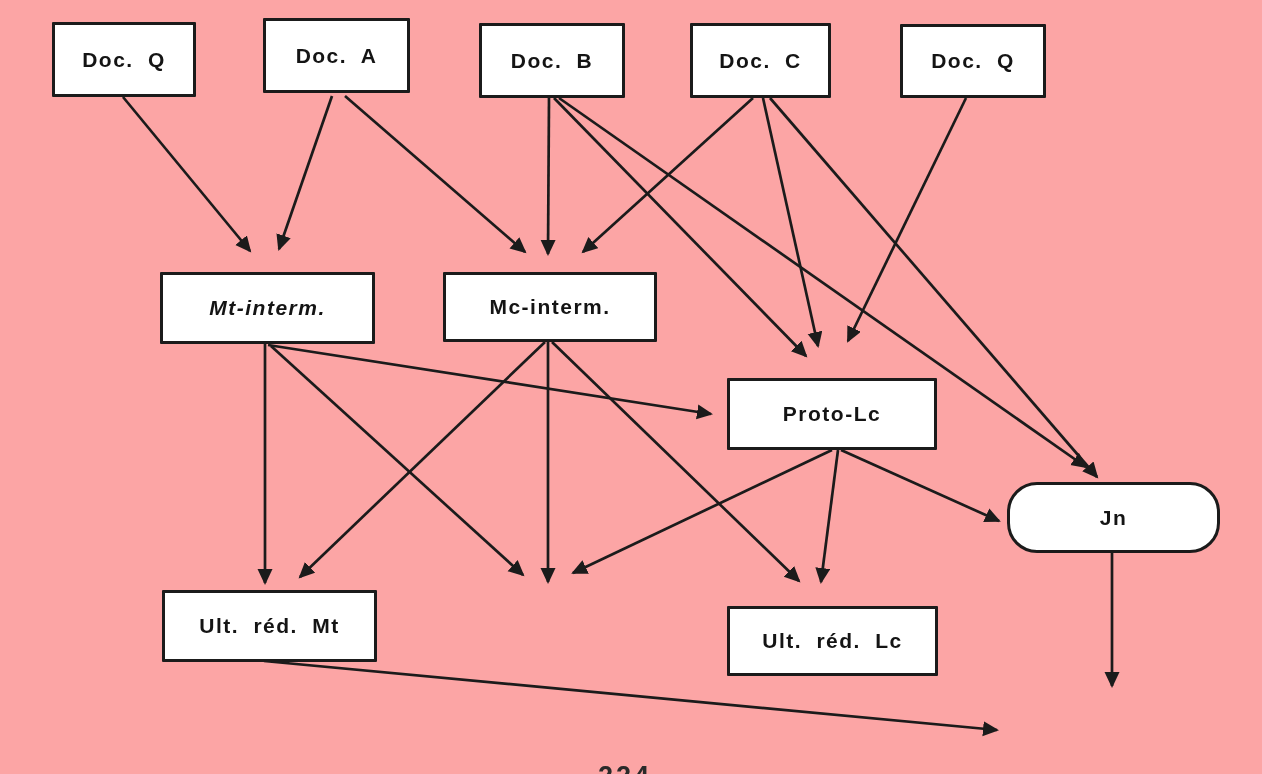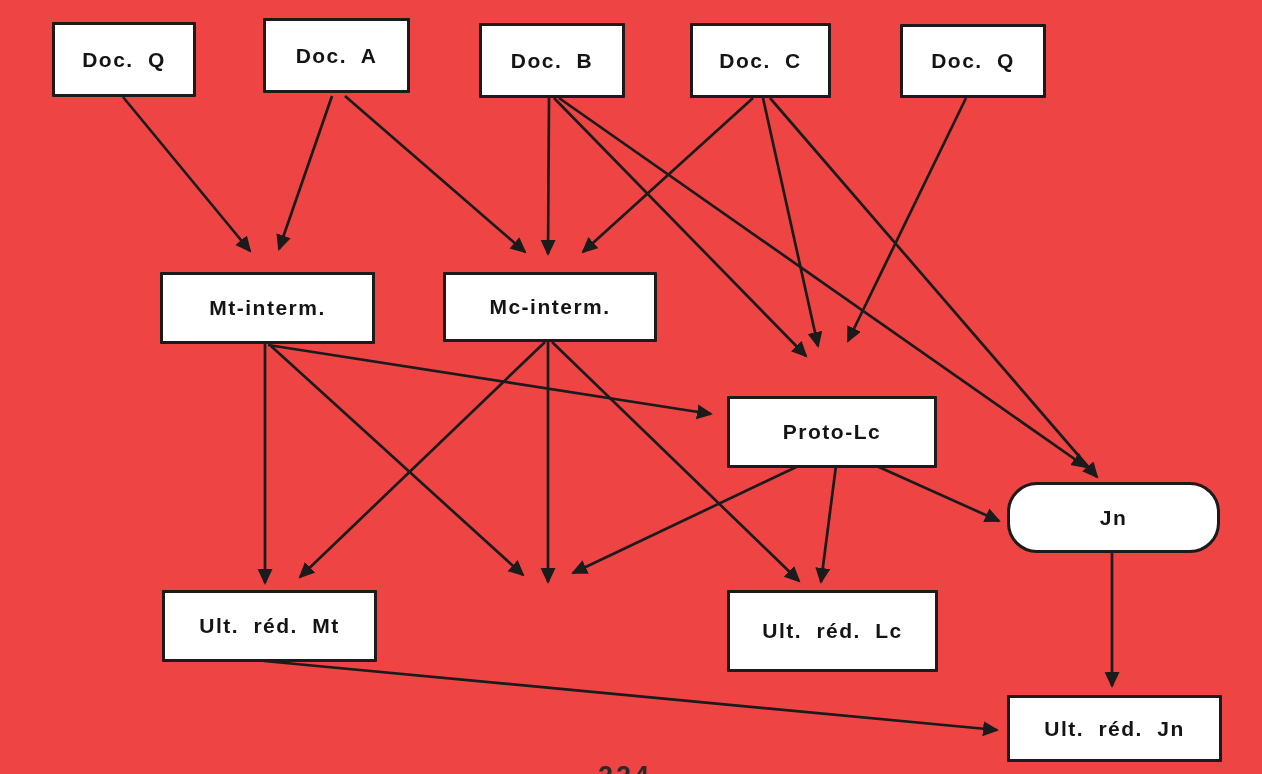--- a/index.html
+++ b/index.html
@@ -1,20 +1,20 @@
 <!DOCTYPE html>
 <html><head>
 <meta charset="utf-8">
 <style>
   :root { --ink: #1b1b1b; }
   html, body { margin: 0; padding: 0; background: #ffffff; }
   body { width: 1262px; height: 774px; overflow: hidden; position: relative; }
   .page {
     position: relative; width: 1262px; height: 774px;
-    background: #ef4444;
+    background: #fca5a5;
     font-family: "Liberation Sans", sans-serif;
     filter: blur(0.25px);
   }
   #edges { position: absolute; left: 0; top: 0; }
   #edges line { stroke: var(--ink); stroke-width: 2.7; }
   #nodes { position: absolute; left: 0; top: 0; width: 100%; height: 100%; }
   .node {
     position: absolute; box-sizing: border-box;
     border: 3px solid var(--ink); background: #ffffff; border-radius: 1px;
     display: flex; align-items: center; justify-content: center;
@@ -67,36 +67,33 @@
       </div>
       <div class="node" style="left: 479px; top: 23px; width: 146px; height: 75px;">
         <span>Doc. B</span>
       </div>
       <div class="node" style="left: 690px; top: 23px; width: 141px; height: 75px;">
         <span>Doc. C</span>
       </div>
       <div class="node" style="left: 900px; top: 24px; width: 146px; height: 74px;">
         <span>Doc. Q</span>
       </div>
-      <div class="node" style="left: 160px; top: 272px; width: 215px; height: 72px;">
+      <div class="node" style="left: 160px; top: 272px; width: 215px; height: 72px; font-style: italic;">
         <span>Mt-interm.</span>
       </div>
       <div class="node" style="left: 443px; top: 272px; width: 214px; height: 70px;">
         <span>Mc-interm.</span>
       </div>
-      <div class="node" style="left: 727px; top: 378px; width: 210px; height: 72px; margin-top: 18px;">
+      <div class="node" style="left: 727px; top: 378px; width: 210px; height: 72px;">
         <span>Proto-Lc</span>
       </div>
       <div class="node" style="left: 1007px; top: 482px; width: 213px; height: 71px; border-radius: 30px;">
         <span>Jn</span>
       </div>
       <div class="node" style="left: 162px; top: 590px; width: 215px; height: 72px;">
         <span>Ult. réd. Mt</span>
       </div>
-      <div class="node" style="left: 727px; top: 590px; width: 211px; height: 82px;">
+      <div class="node" style="left: 727px; top: 606px; width: 211px; height: 70px;">
         <span>Ult. réd. Lc</span>
-      </div>
-      <div class="node" style="left: 1007px; top: 695px; width: 215px; height: 67px;">
-        <span>Ult. réd. Jn</span>
       </div>
     </div>
   <div class="page-number">224</div>
 </div>
 
 </body></html>

